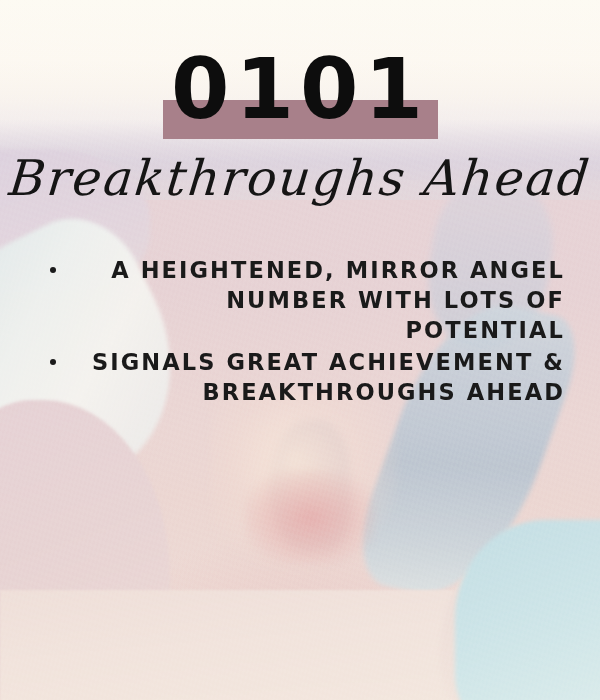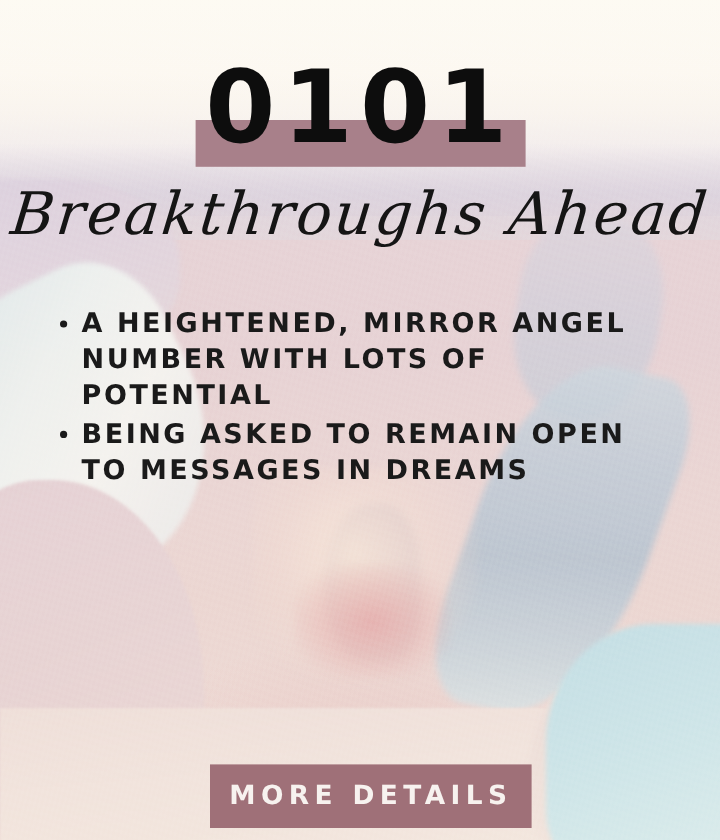--- a/index.html
+++ b/index.html
@@ -162,20 +162,21 @@
     line-height:56px;
     letter-spacing:2px;
     color:#151515;
     transform:skewX(-6deg);
   }
 
   
   .bullets {
     position:absolute; left:45px; top:255px; width:520px;
     list-style:none;
+    text-align:right;
   }
   .bullet-item {
     position:relative;
     padding-left:23px;
     margin-bottom:2px;
     font-family:"DejaVu Sans", sans-serif;
     font-weight:700;
     font-size:22.5px;
     line-height:30px;
     letter-spacing:2.1px;
@@ -234,21 +235,18 @@
 
   <div class="content">
 
     <div class="number-band"></div>
     <div class="number-title">0101</div>
 
     <div class="script-title">Breakthroughs Ahead</div>
 
     <ul class="bullets">
       <li class="bullet-item">A heightened, mirror angel number with lots of potential</li>
-      <li class="bullet-item">Being asked to remain open to messages in dreams</li>
+      <li class="bullet-item">Signals great achievement &amp; breakthroughs ahead</li>
     </ul>
 
-    <div class="cta-button">
-      <span class="cta-label">More Details</span>
-    </div>
 
   </div>
 </div>
 
 </body></html>

